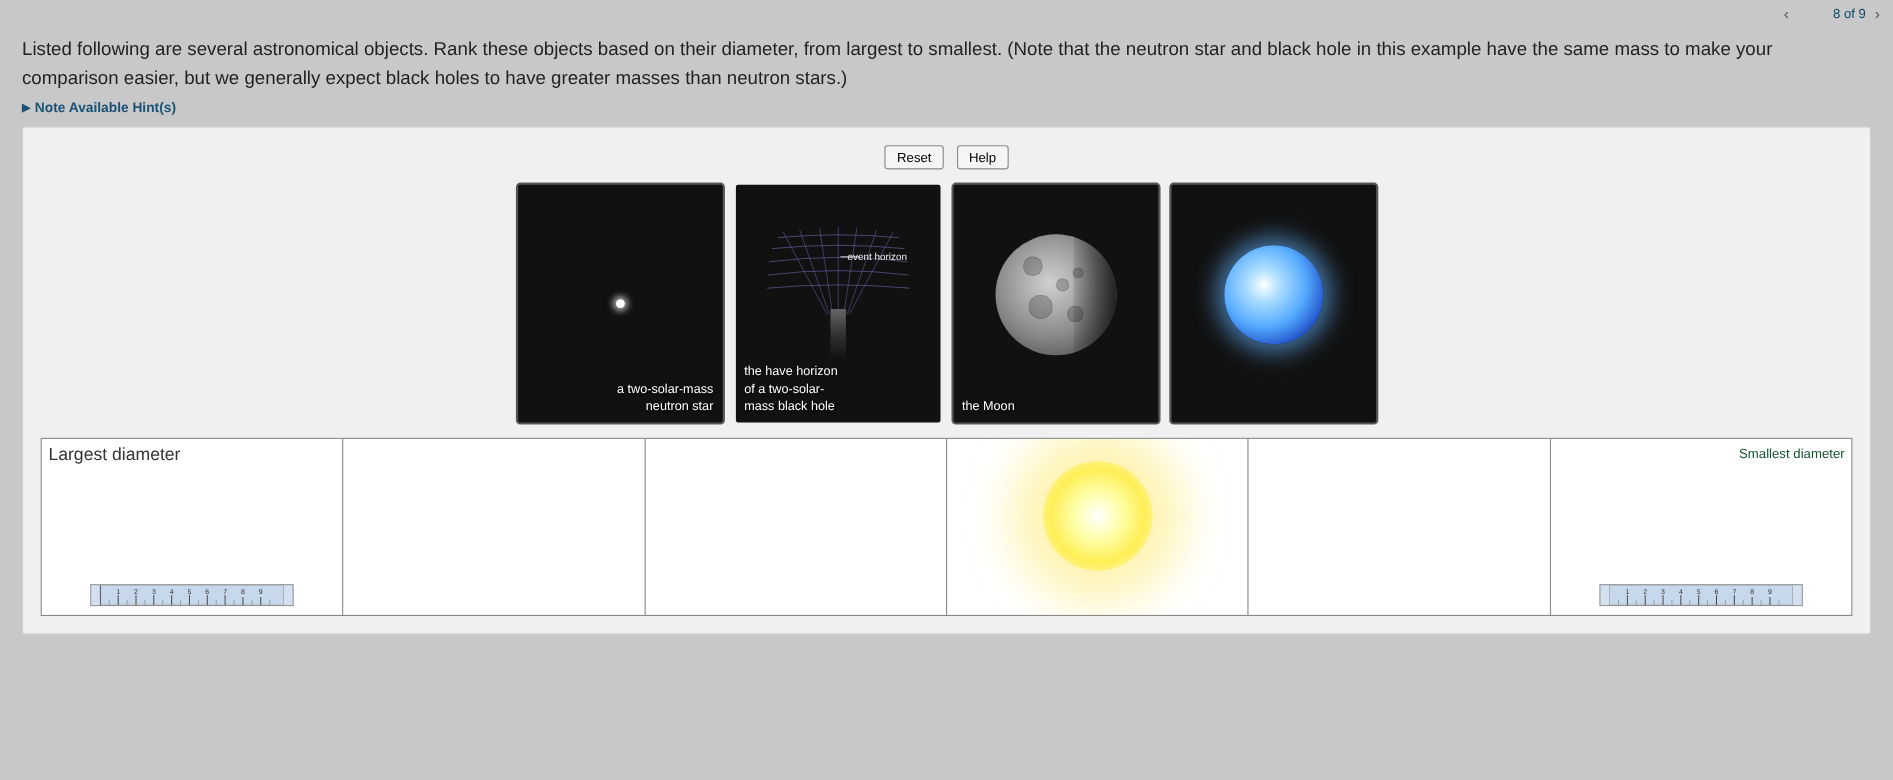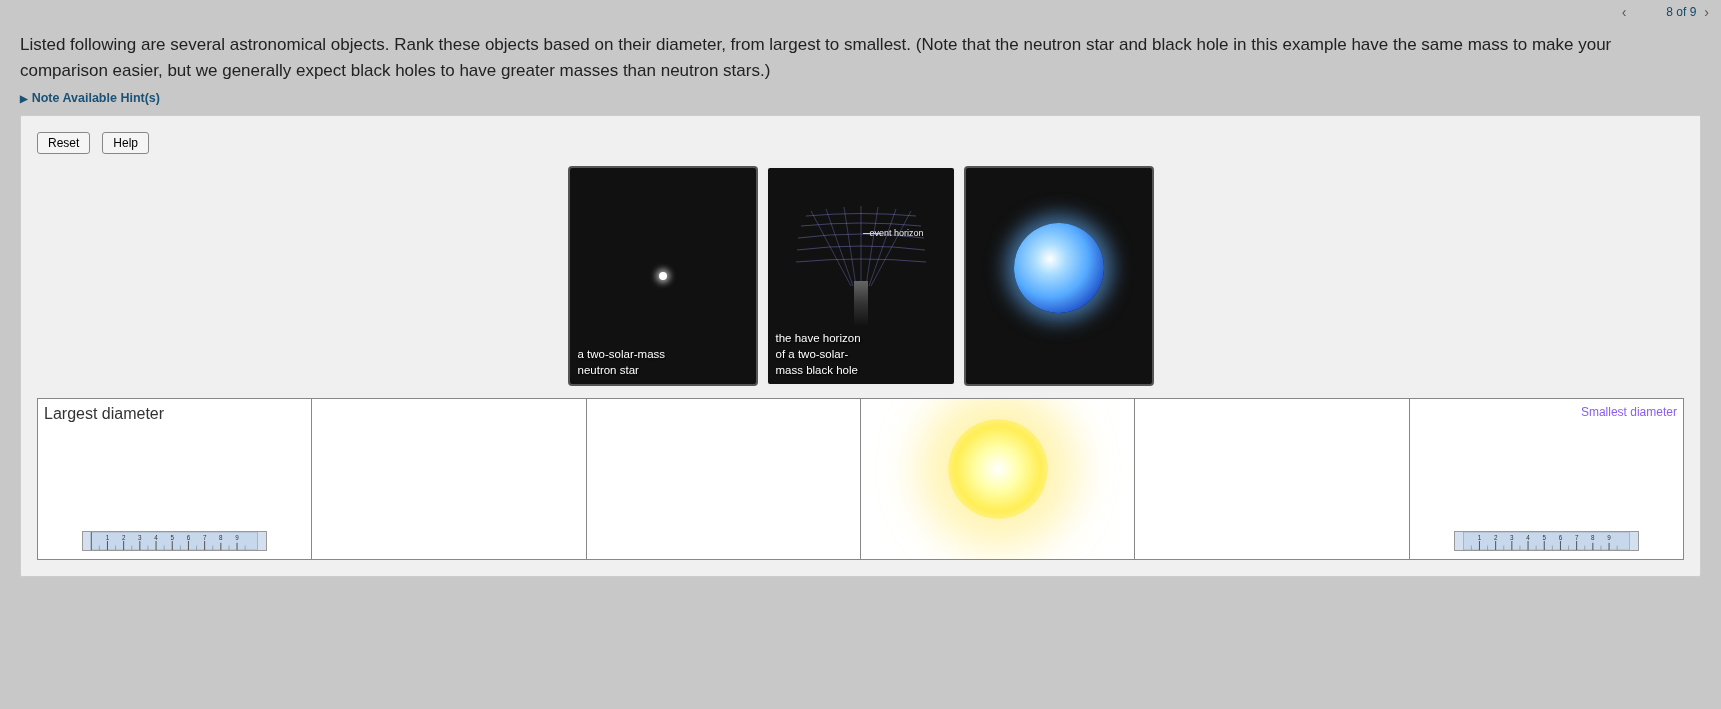--- a/index.html
+++ b/index.html
@@ -56,21 +56,21 @@
     .main-panel {
       background: #f0f0f0;
       margin: 6px 20px;
       border: 1px solid #ccc;
       padding: 16px;
       border-radius: 2px;
     }
 
     .toolbar {
       display: flex;
-      justify-content: flex-start;
+      justify-content: center;
       gap: 12px;
       margin-bottom: 12px;
     }
 
     .btn {
       padding: 3px 10px;
       border: 1px solid #888;
       background: #f5f5f5;
       border-radius: 3px;
       cursor: pointer;
@@ -188,21 +188,21 @@
       top: 6px;
       left: 6px;
       font-size: 16px;
       color: #333;
     }
     .rank-label-top-right {
       position: absolute;
       top: 6px;
       right: 6px;
       font-size: 12px;
-      color: #8b5cf6;
+      color: #14532d;
     }
 
     
     .glow-orb {
       width: 100px; height: 100px;
       border-radius: 50%;
       background: radial-gradient(circle, #fff 0%, #ffffaa 30%, #ffee55 60%, rgba(255,200,0,0.1) 100%);
       box-shadow: 0 0 40px 30px rgba(255,240,150,0.7);
       position: absolute;
       top: 20px;
@@ -236,21 +236,21 @@
     <button class="btn">Help</button>
   </div>
 
   <div class="objects-row">
 
 
     <div class="astro-card">
       <div class="card-image">
         <div class="neutron-dot"></div>
       </div>
-      <div class="card-label" style="white-space:pre-line;">a two-solar-mass
+      <div class="card-label" style="white-space:pre-line;text-align:right;">a two-solar-mass
 neutron star</div>
     </div>
 
     <div class="astro-card white-border">
       <div class="card-image">
         <div style="position:relative;width:130px;height:120px;top:-10px;">
 
           <svg width="130" height="80" style="position:absolute;top:0;left:0;" viewBox="0 0 130 80">
 
             <path d="M10,10 Q65,5 120,10" stroke="rgba(120,120,200,0.6)" stroke-width="0.8" fill="none"></path>
@@ -273,20 +273,34 @@
           <div style="position:absolute;right:2px;top:22px;color:#eee;font-size:9px;text-align:right;line-height:1.3;">event
 horizon</div>
           <div style="position:absolute;right:45px;top:27px;width:18px;height:1px;background:#ccc;"></div>
         </div>
       </div>
       <div class="card-label" style="white-space:pre-line;">the have horizon
 of a two-solar-
 mass black hole</div>
     </div>
 
+    <div class="astro-card">
+      <div class="card-image">
+        <div class="moon-circle" style="top:-8px;position:relative;">
+          <div class="moon-crater" style="width:18px;height:18px;top:20px;left:25px;"></div>
+          <div class="moon-crater" style="width:12px;height:12px;top:40px;left:55px;"></div>
+          <div class="moon-crater" style="width:22px;height:22px;top:55px;left:30px;"></div>
+          <div class="moon-crater" style="width:10px;height:10px;top:30px;left:70px;"></div>
+          <div class="moon-crater" style="width:15px;height:15px;top:65px;left:65px;"></div>
+
+          <div style="position:absolute;right:0;top:0;bottom:0;width:35%;background:linear-gradient(to left, rgba(0,0,0,0.7) 0%, rgba(0,0,0,0.1) 100%);border-radius:0 50% 50% 0;"></div>
+        </div>
+      </div>
+      <div class="card-label">the Moon</div>
+    </div>
 
     <div class="astro-card">
       <div class="card-image">
         <div class="type-a-star" style="position:relative;top:-8px;"></div>
       </div>
     </div>
 
 
   </div>
 

